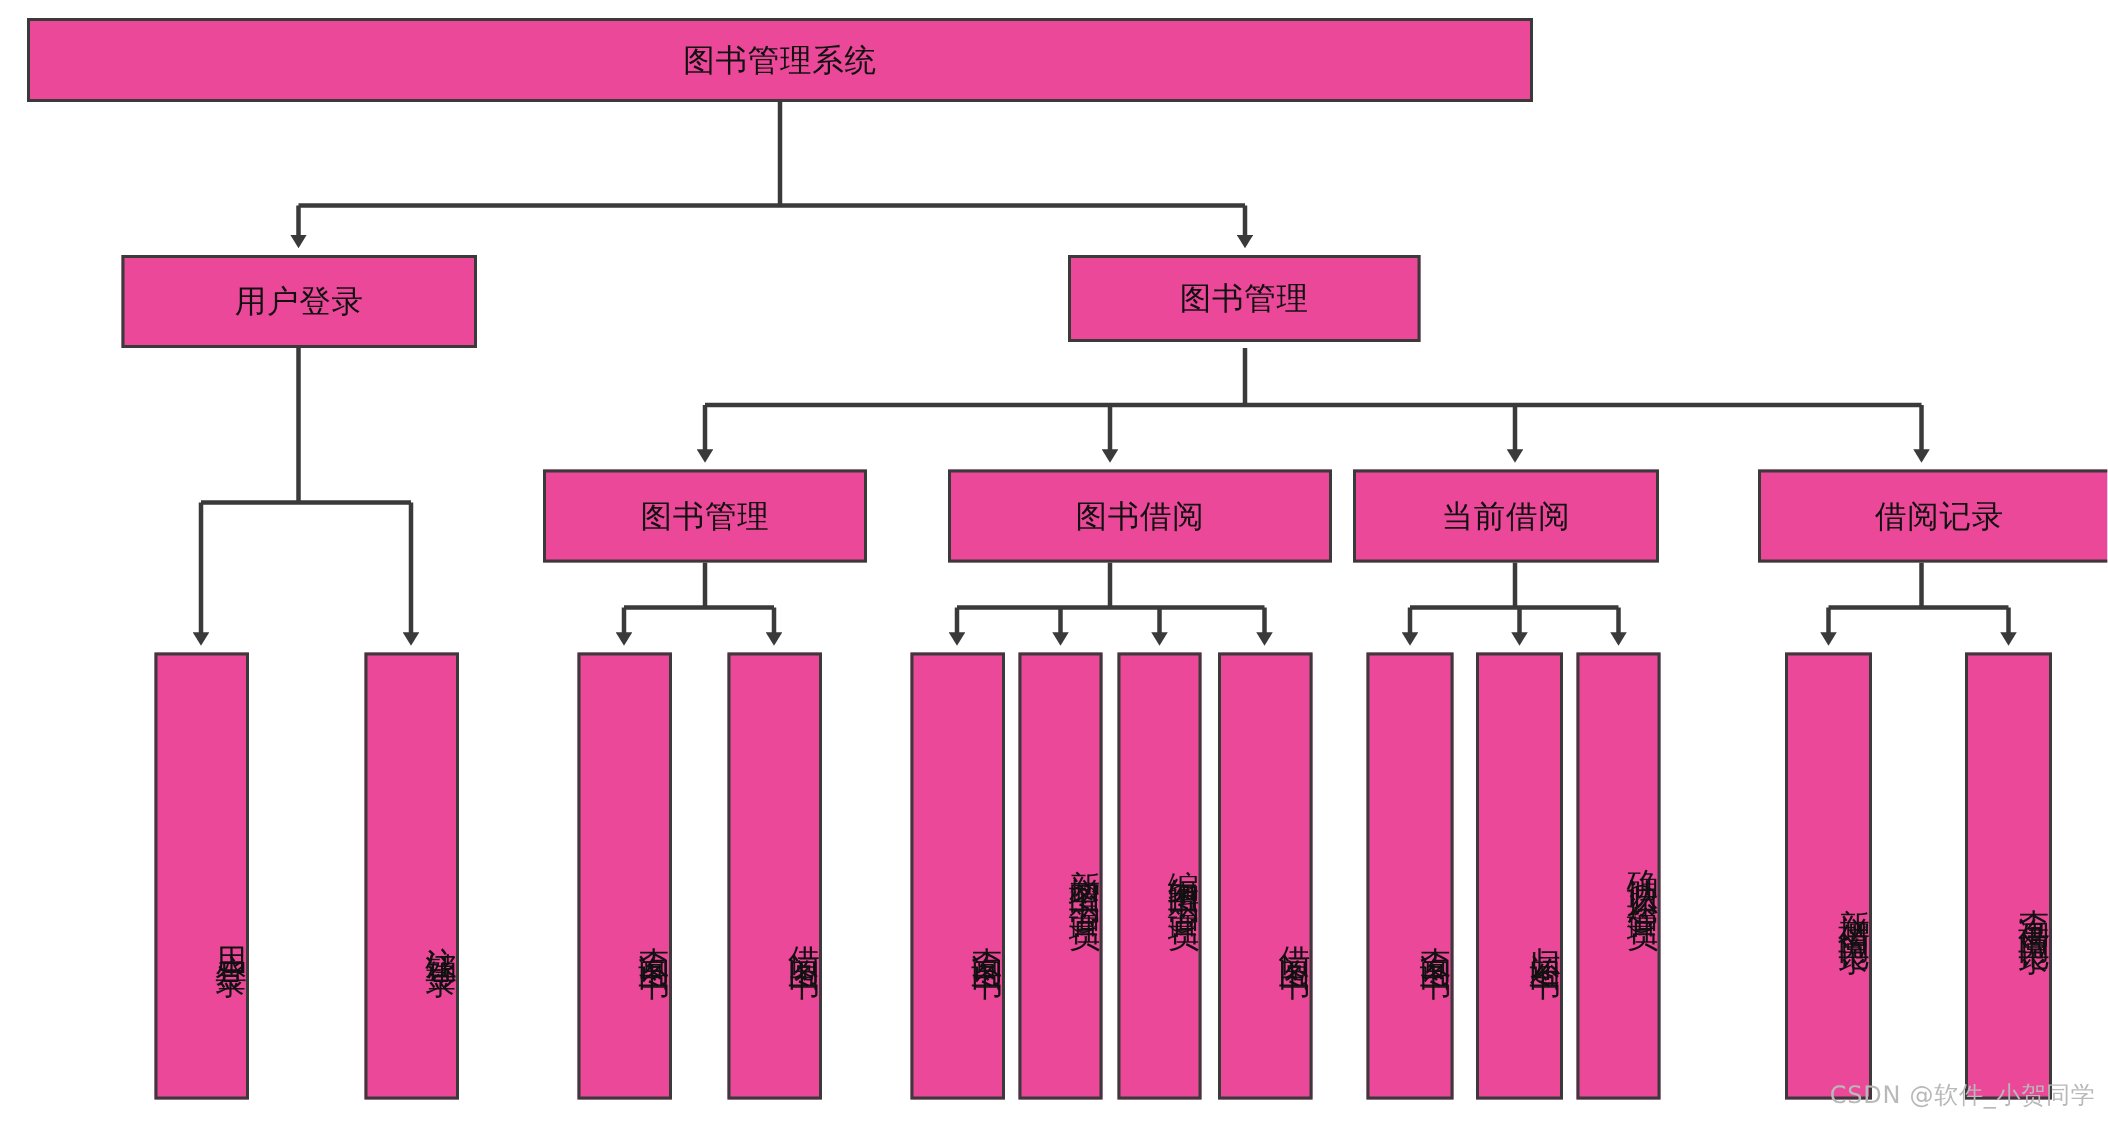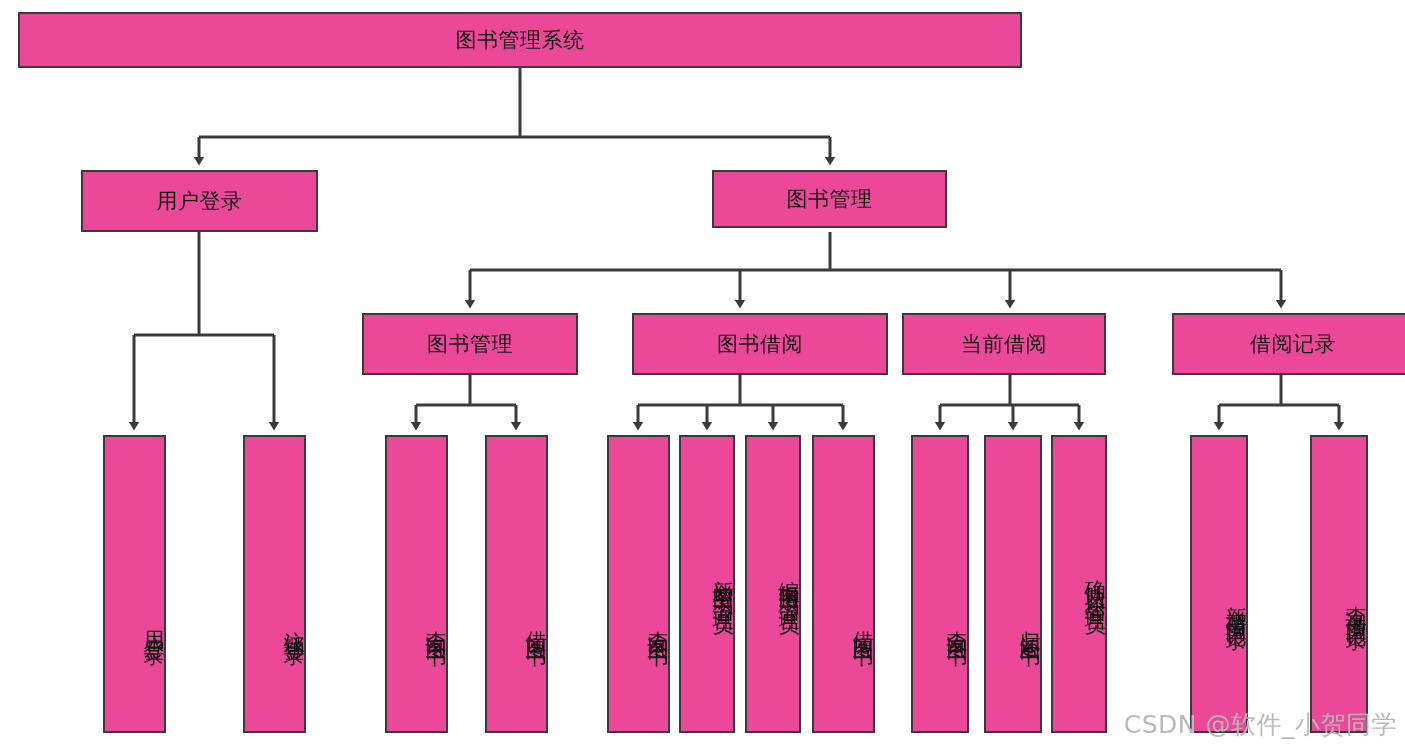--- a/index.html
+++ b/index.html
@@ -52,21 +52,21 @@
   }
   .node.vert .vtext {
     writing-mode: vertical-rl;
     text-orientation: upright;
     white-space: nowrap;
   }
   .watermark {
     position: absolute;
     right: 8px;
     bottom: 6px;
-    font-size: 25px;
+    font-size: 16px;
     color: #b9b9b9;
     white-space: nowrap;
     letter-spacing: 0.5px;
   }
 </style>
 </head>
 <body>
 
 <div id="canvas">
 

